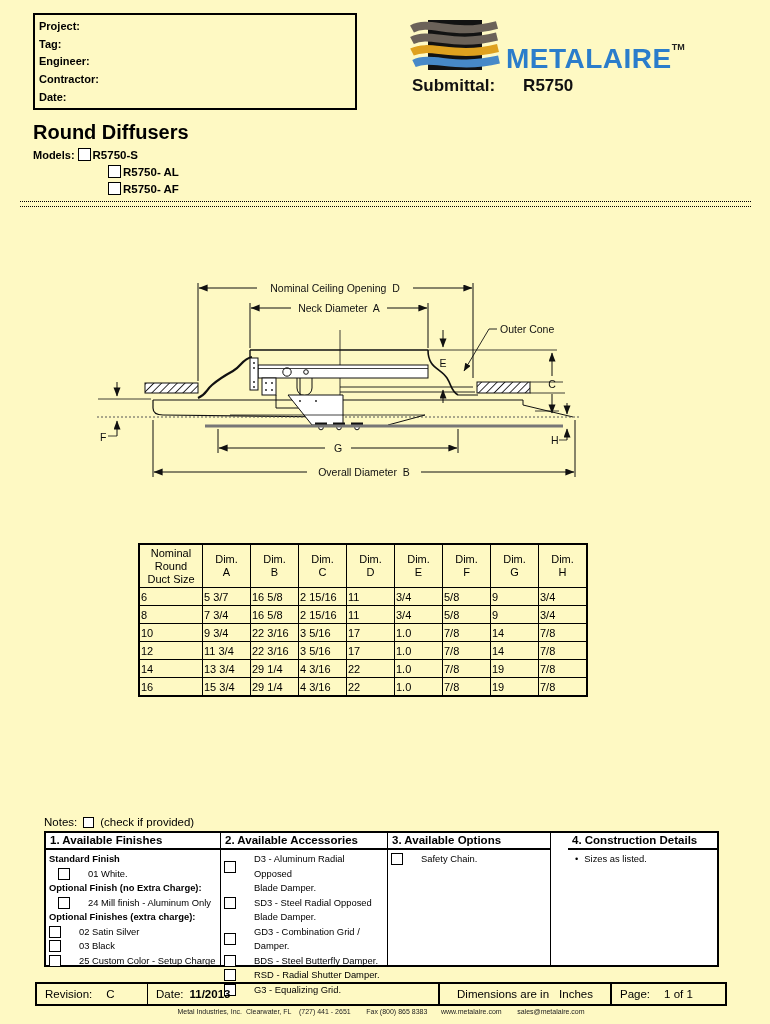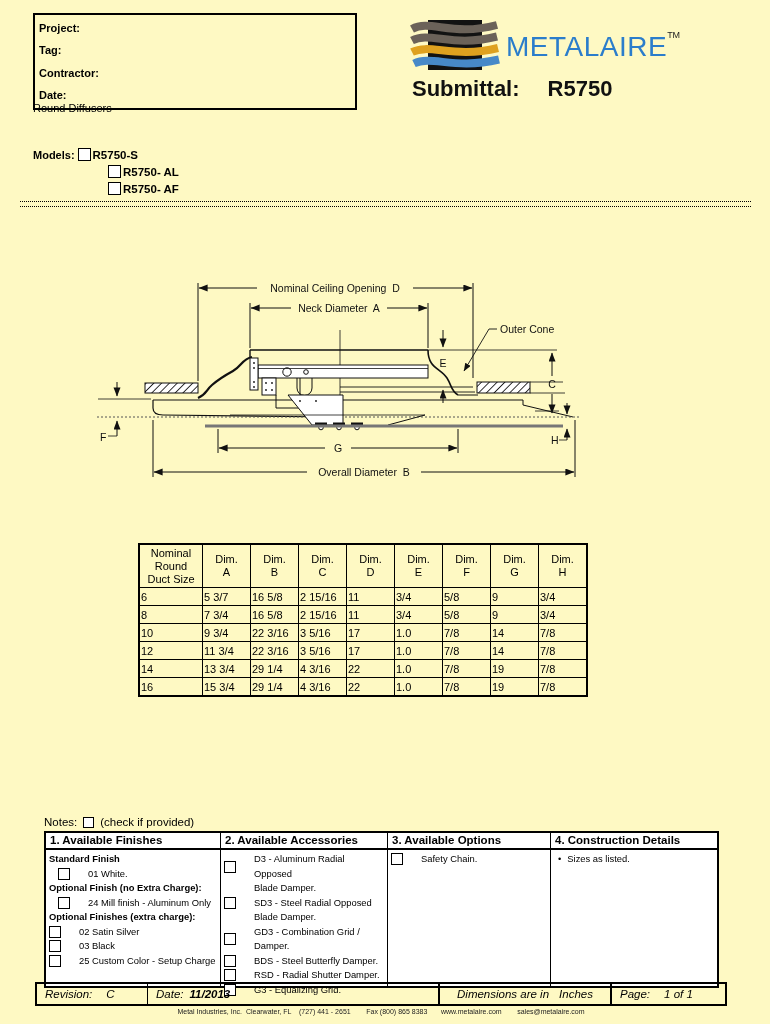--- a/index.html
+++ b/index.html
@@ -7,27 +7,27 @@
   #page{position:absolute;inset:0;background:#fef9c3;overflow:hidden;}
 
   
   .form-box{position:absolute;left:33px;top:13px;width:324px;height:97px;border:2px solid #000;
             display:flex;flex-direction:column;justify-content:space-around;padding:2px 0;box-sizing:border-box;}
   .form-row{font-weight:bold;font-size:11px;padding-left:4px;line-height:12px;}
 
   
   .logo-wrap{position:absolute;left:410px;top:12px;width:320px;height:95px;}
   .logo-mark{position:absolute;left:0;top:0;}
-  .brand{position:absolute;left:96px;top:18px;font-size:28px;font-weight:normal;letter-spacing:.5px;color:#2b7dcb;text-align:center;}
+  .brand{position:absolute;left:96px;top:30px;font-size:28px;font-weight:bold;letter-spacing:.5px;color:#2b7dcb;text-align:center;}
   .brand sup{font-size:9px;color:#222;vertical-align:18px;letter-spacing:0;}
-  .submittal{position:absolute;left:2px;top:64px;font-size:22px;font-weight:bold;color:#111;}
+  .submittal{position:absolute;left:2px;top:64px;font-size:17px;font-weight:bold;color:#111;}
   .submittal .val{margin-left:28px;}
 
   
-  .doc-title{position:absolute;left:33px;top:100px;font-size:11px;font-weight:normal;line-height:17px;}
+  .doc-title{position:absolute;left:33px;top:124px;font-size:20px;font-weight:bold;line-height:17px;}
   .models{position:absolute;left:33px;top:146px;font-size:11px;}
   .model-row{display:flex;align-items:center;height:17px;}
   .model-row b{margin-left:2px;font-size:11.5px;}
   .models-label{margin-right:3px;font-weight:bold;}
   .indent2{margin-left:75px;}
   .cb{display:inline-block;width:10px;height:10px;border:1.3px solid #000;background:#fff;flex:none;}
   .cb.m{width:11px;height:11px;}
 
   .rule{position:absolute;left:20px;top:201px;width:731px;height:4px;
         border-top:1.5px dotted #000;border-bottom:1.5px dotted #000;}
@@ -39,55 +39,56 @@
   table.dims{position:absolute;left:138px;top:543px;border-collapse:collapse;border:2px solid #000;
              font-size:11px;}
   table.dims th,table.dims td{border:1px solid #000;font-weight:normal;padding:0 1px;}
   table.dims th{height:42px;line-height:13px;}
   table.dims td{height:17px;}
   .c0{width:60px;} .cd{width:45px;margin-left:32px;}
 
   
   .notes-line{position:absolute;left:44px;top:816px;font-size:11.5px;display:flex;align-items:center;gap:6px;}
   .cb.s{width:9px;height:9px;border-width:1.2px;}
-  .notes-table{position:absolute;left:44px;top:831px;width:675px;height:157px;border:2.5px solid #000;
+  .notes-table{position:absolute;left:44px;top:831px;width:675px;height:136px;border:2.5px solid #000;
                box-sizing:border-box;display:flex;background:#fff;}
   .ncol{box-sizing:border-box;height:100%;}
   .ncol+.ncol{border-left:1.5px solid #000;}
-  .nc1{width:174px;} .nc2{width:167px;} .nc3{width:163px;} .nc4{flex:1;}
+  .nc1{width:174px;} .nc2{width:167px;} .nc3{width:163px;} .nc4{flex:1;padding-left:17px;}
   .nhead{font-weight:bold;font-size:11.5px;padding:1px 0 1px 4px;border-bottom:2.2px solid #000;line-height:13px;}
   .nbody{padding:2px 2px 0 3px;font-size:9.4px;line-height:14.5px;}
   .nitem{display:flex;align-items:center;gap:18px;}
   .nitem .cb{width:10px;height:10px;}
   .gh{font-weight:bold;}
   .cont{padding-left:30px;}
   .ind1{padding-left:9px;}
   .bullet-item{display:flex;gap:6px;padding-left:4px;font-size:9.4px;}
 
   
   .footer-bar{position:absolute;left:35px;top:982px;width:692px;height:24px;border:2px solid #000;
               box-sizing:border-box;display:flex;font-size:11.5px;align-items:stretch;}
-  .fcell{display:flex;align-items:center;box-sizing:border-box;padding:0 8px;font-style:italic;}
+  .fcell{display:flex;align-items:center;box-sizing:border-box;padding:0 8px;}
   .fc1{width:111px;border-right:1.5px solid #000;}
   .fc2{width:292px;border-right:2.5px solid #000;}
   .fc3{width:172px;border-right:2.5px solid #000;justify-content:center;}
   .fc4{flex:1;}
   .bold{font-weight:bold;}
   .sp{margin-left:14px;}
   .contact{position:absolute;left:35px;top:1008px;width:692px;text-align:center;font-size:7px;color:#222;white-space:pre;}
   svg text{white-space:pre;}
 </style>
 </head>
 <body>
 
 <div id="page">
 
   <div class="form-box">
     <div class="form-row">Project:</div>
     <div class="form-row">Tag:</div>
+    <div class="form-row">Engineer:</div>
     <div class="form-row">Contractor:</div>
     <div class="form-row">Date:</div>
   </div>
 
   <div class="logo-wrap">
     <svg class="logo-mark" width="95" height="62" viewBox="0 0 95 62">
       <rect x="18" y="8" width="54" height="50" fill="#121212"></rect>
       <g fill="none">
         <path d="M2,17 C20,7 42,25 87,13" stroke="#6b6259" stroke-width="8"></path>
         <path d="M2,28.5 C20,19 42,36 87,24.5" stroke="#6b6259" stroke-width="8"></path>

